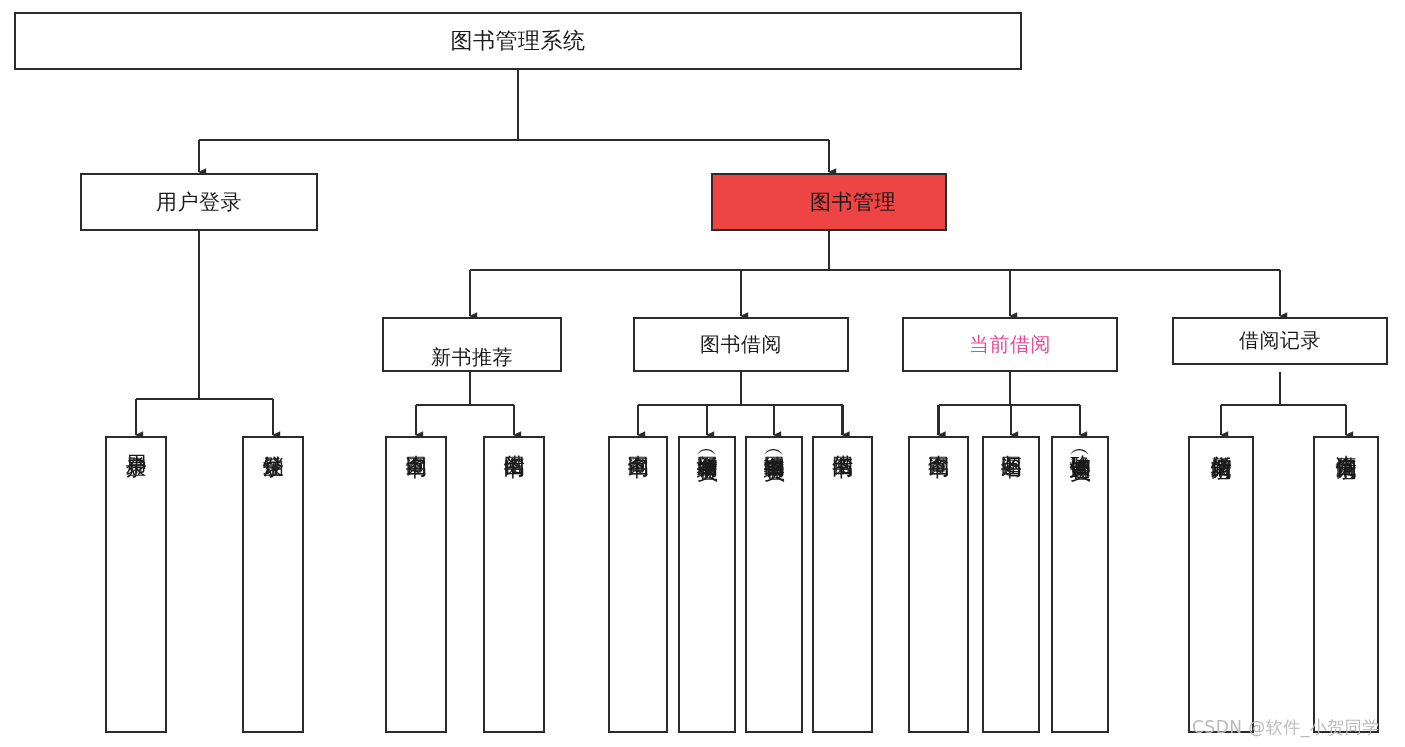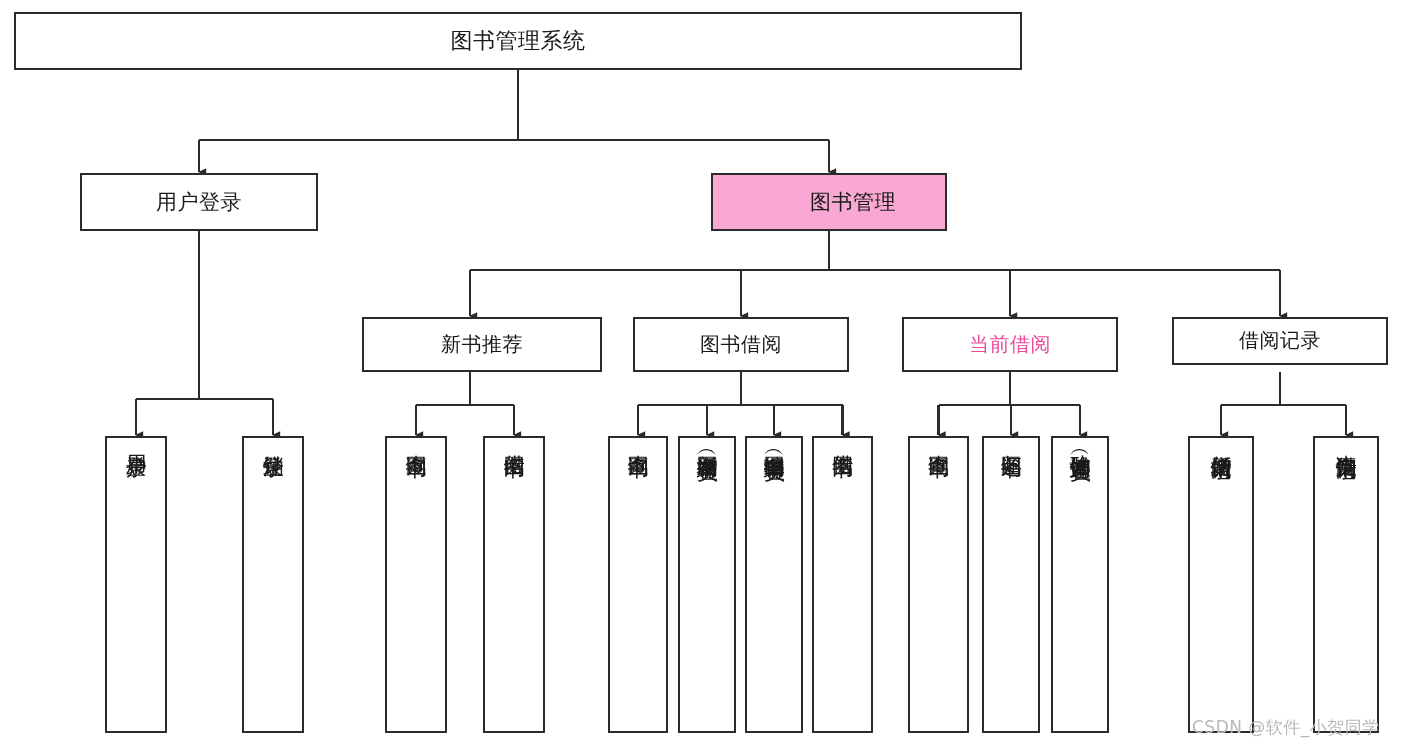--- a/index.html
+++ b/index.html
@@ -115,24 +115,24 @@
       </g>
   </svg>
 
   <div id="node-layer">
       <div class="node root" style="left: 14px; top: 12px; width: 1008px; height: 58px; border-color: rgb(43, 43, 43); background: rgb(255, 255, 255);">
         <span class="label" style="color: rgb(26, 26, 26);">图书管理系统</span>
       </div>
       <div class="node level1" style="left: 80px; top: 173px; width: 238px; height: 58px; border-color: rgb(43, 43, 43); background: rgb(255, 255, 255);">
         <span class="label" style="color: rgb(26, 26, 26);">用户登录</span>
       </div>
-      <div class="node level1" style="left: 711px; top: 173px; width: 236px; height: 58px; border-color: rgb(43, 43, 43); background: #f9a8d4; padding-left: 48px;">
+      <div class="node level1" style="left: 711px; top: 173px; width: 236px; height: 58px; border-color: rgb(43, 43, 43); background: #ef4444; padding-left: 48px;">
         <span class="label" style="color: rgb(26, 26, 26);">图书管理</span>
       </div>
-      <div class="node level2" style="left: 362px; top: 317px; width: 240px; height: 55px; border-color: rgb(43, 43, 43); background: rgb(255, 255, 255);">
+      <div class="node level2" style="left: 382px; top: 317px; width: 180px; height: 55px; border-color: rgb(43, 43, 43); background: rgb(255, 255, 255); align-items: flex-end;">
         <span class="label" style="color: rgb(26, 26, 26);">新书推荐</span>
       </div>
       <div class="node level2" style="left: 633px; top: 317px; width: 216px; height: 55px; border-color: rgb(43, 43, 43); background: rgb(255, 255, 255);">
         <span class="label" style="color: rgb(26, 26, 26);">图书借阅</span>
       </div>
       <div class="node level2" style="left: 902px; top: 317px; width: 216px; height: 55px; border-color: rgb(43, 43, 43); background: rgb(255, 255, 255);">
         <span class="label" style="color: #ec4899;">当前借阅</span>
       </div>
       <div class="node level2" style="left: 1172px; top: 317px; width: 216px; height: 48px; border-color: rgb(43, 43, 43); background: rgb(255, 255, 255);">
         <span class="label" style="color: rgb(26, 26, 26);">借阅记录</span>

